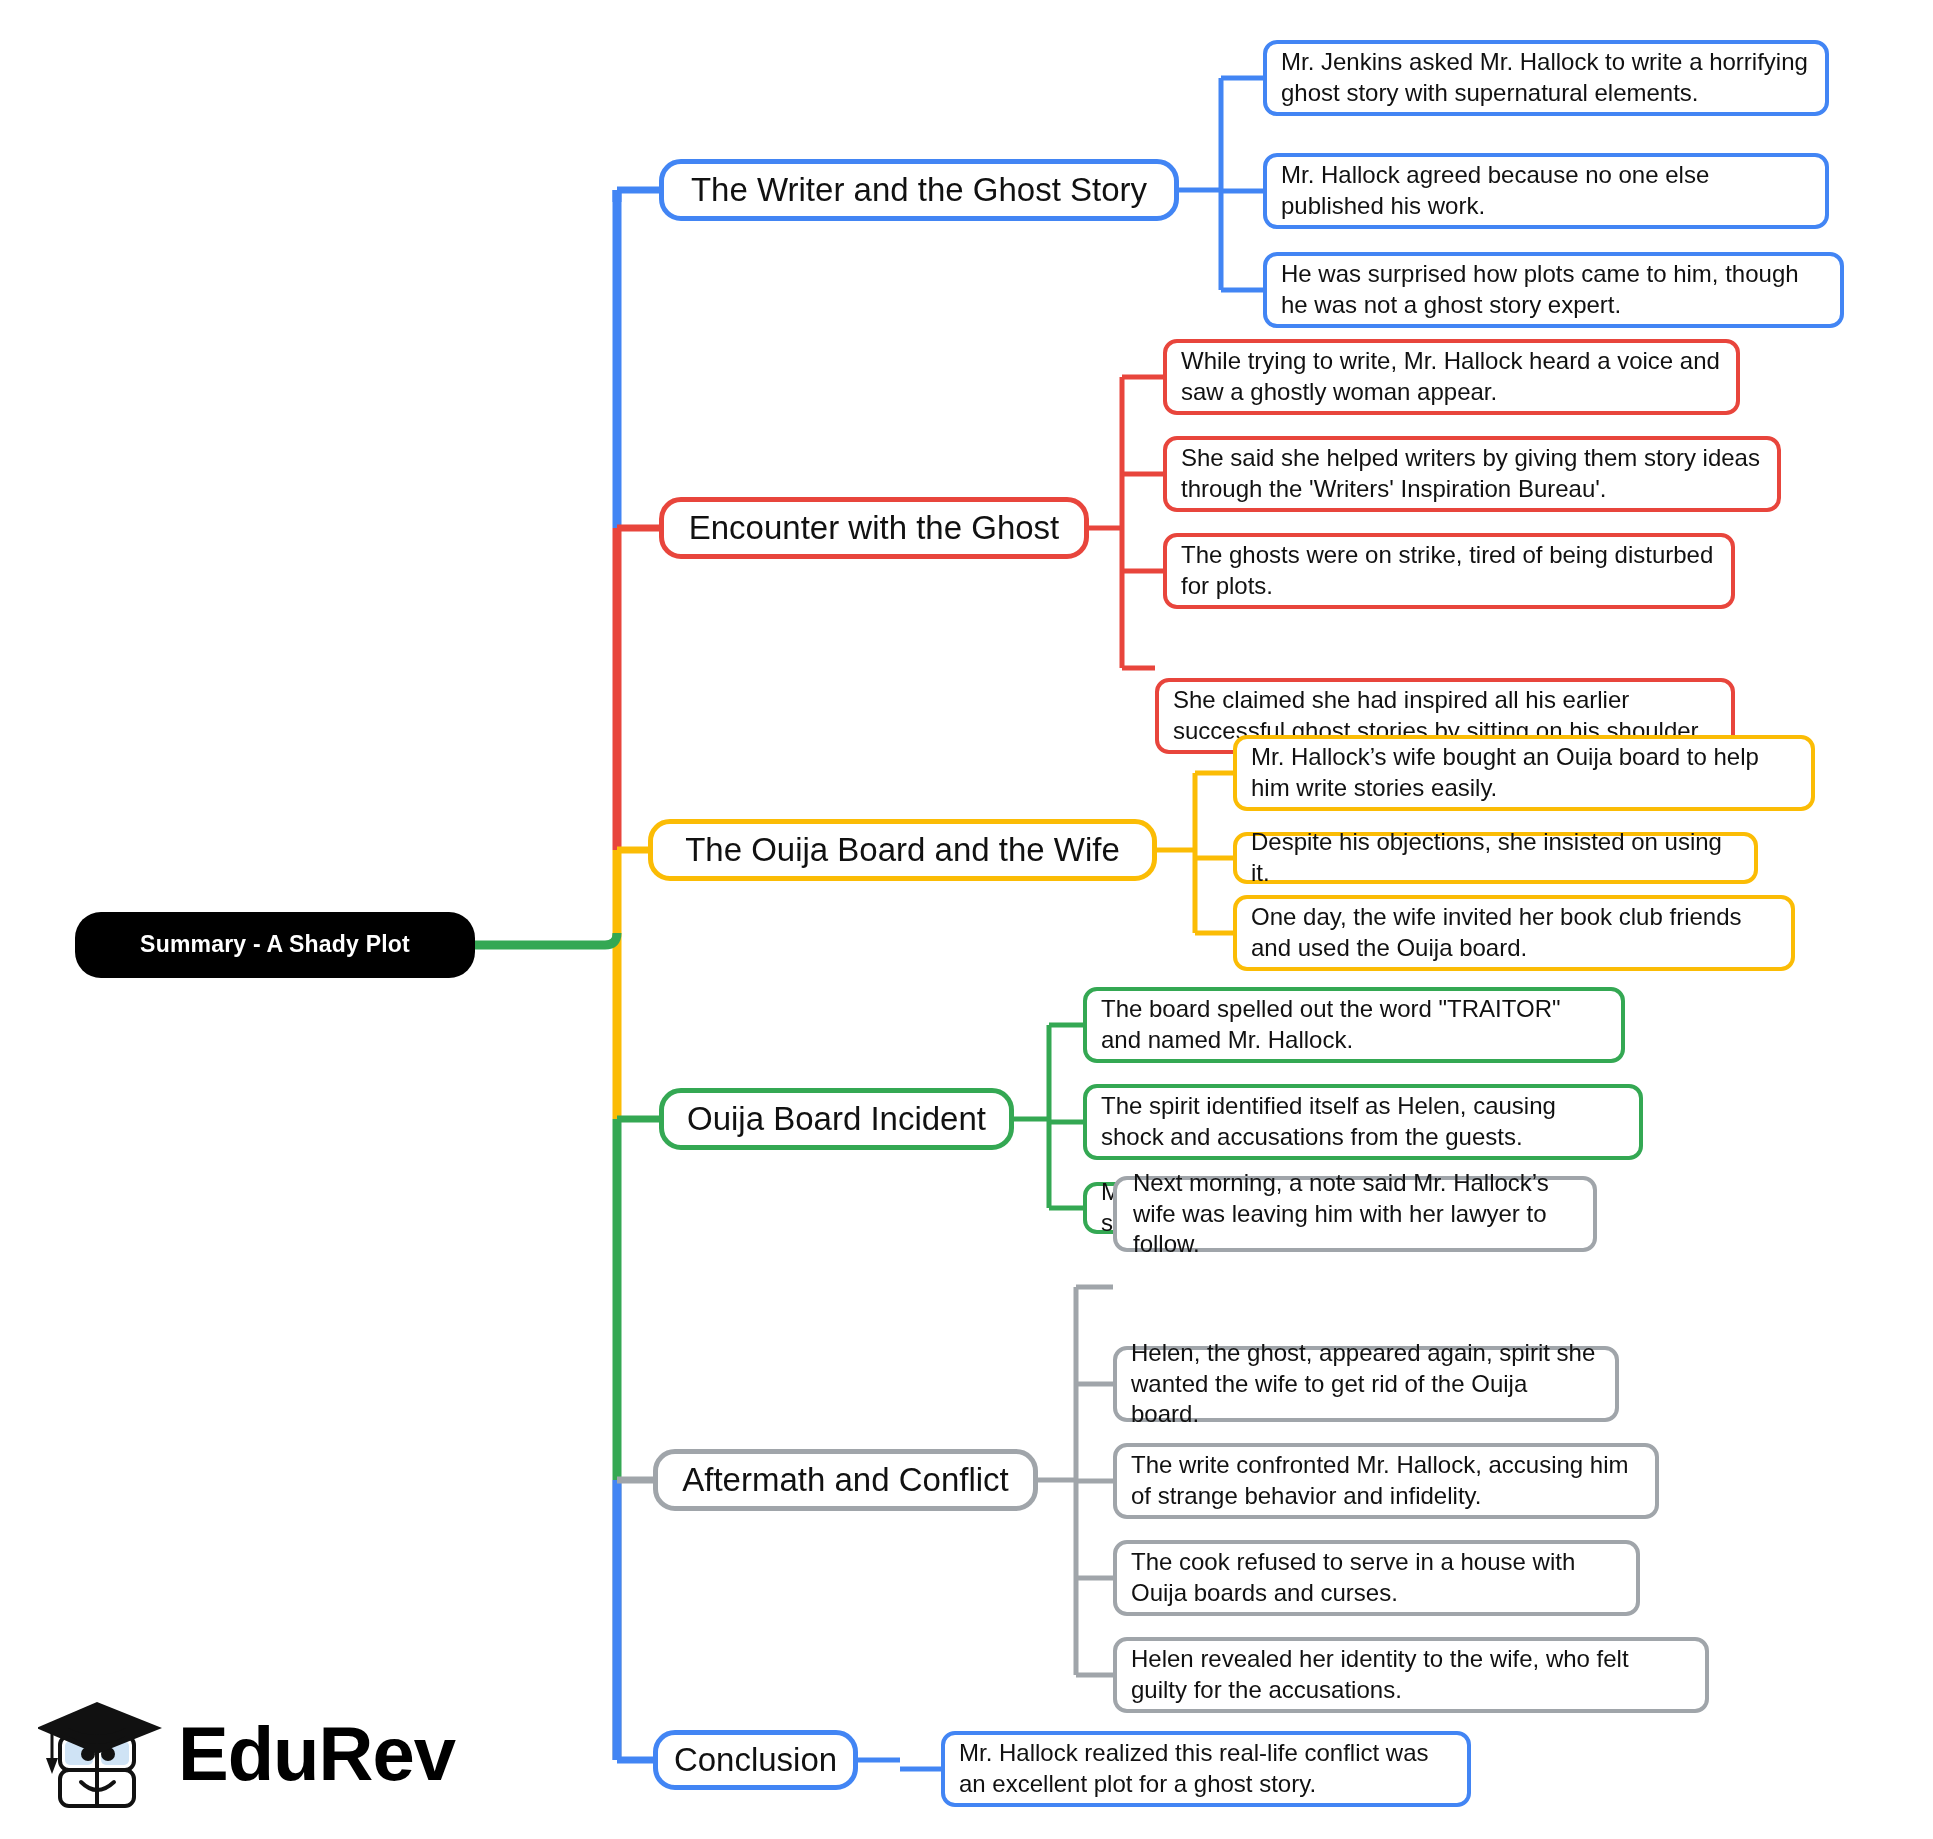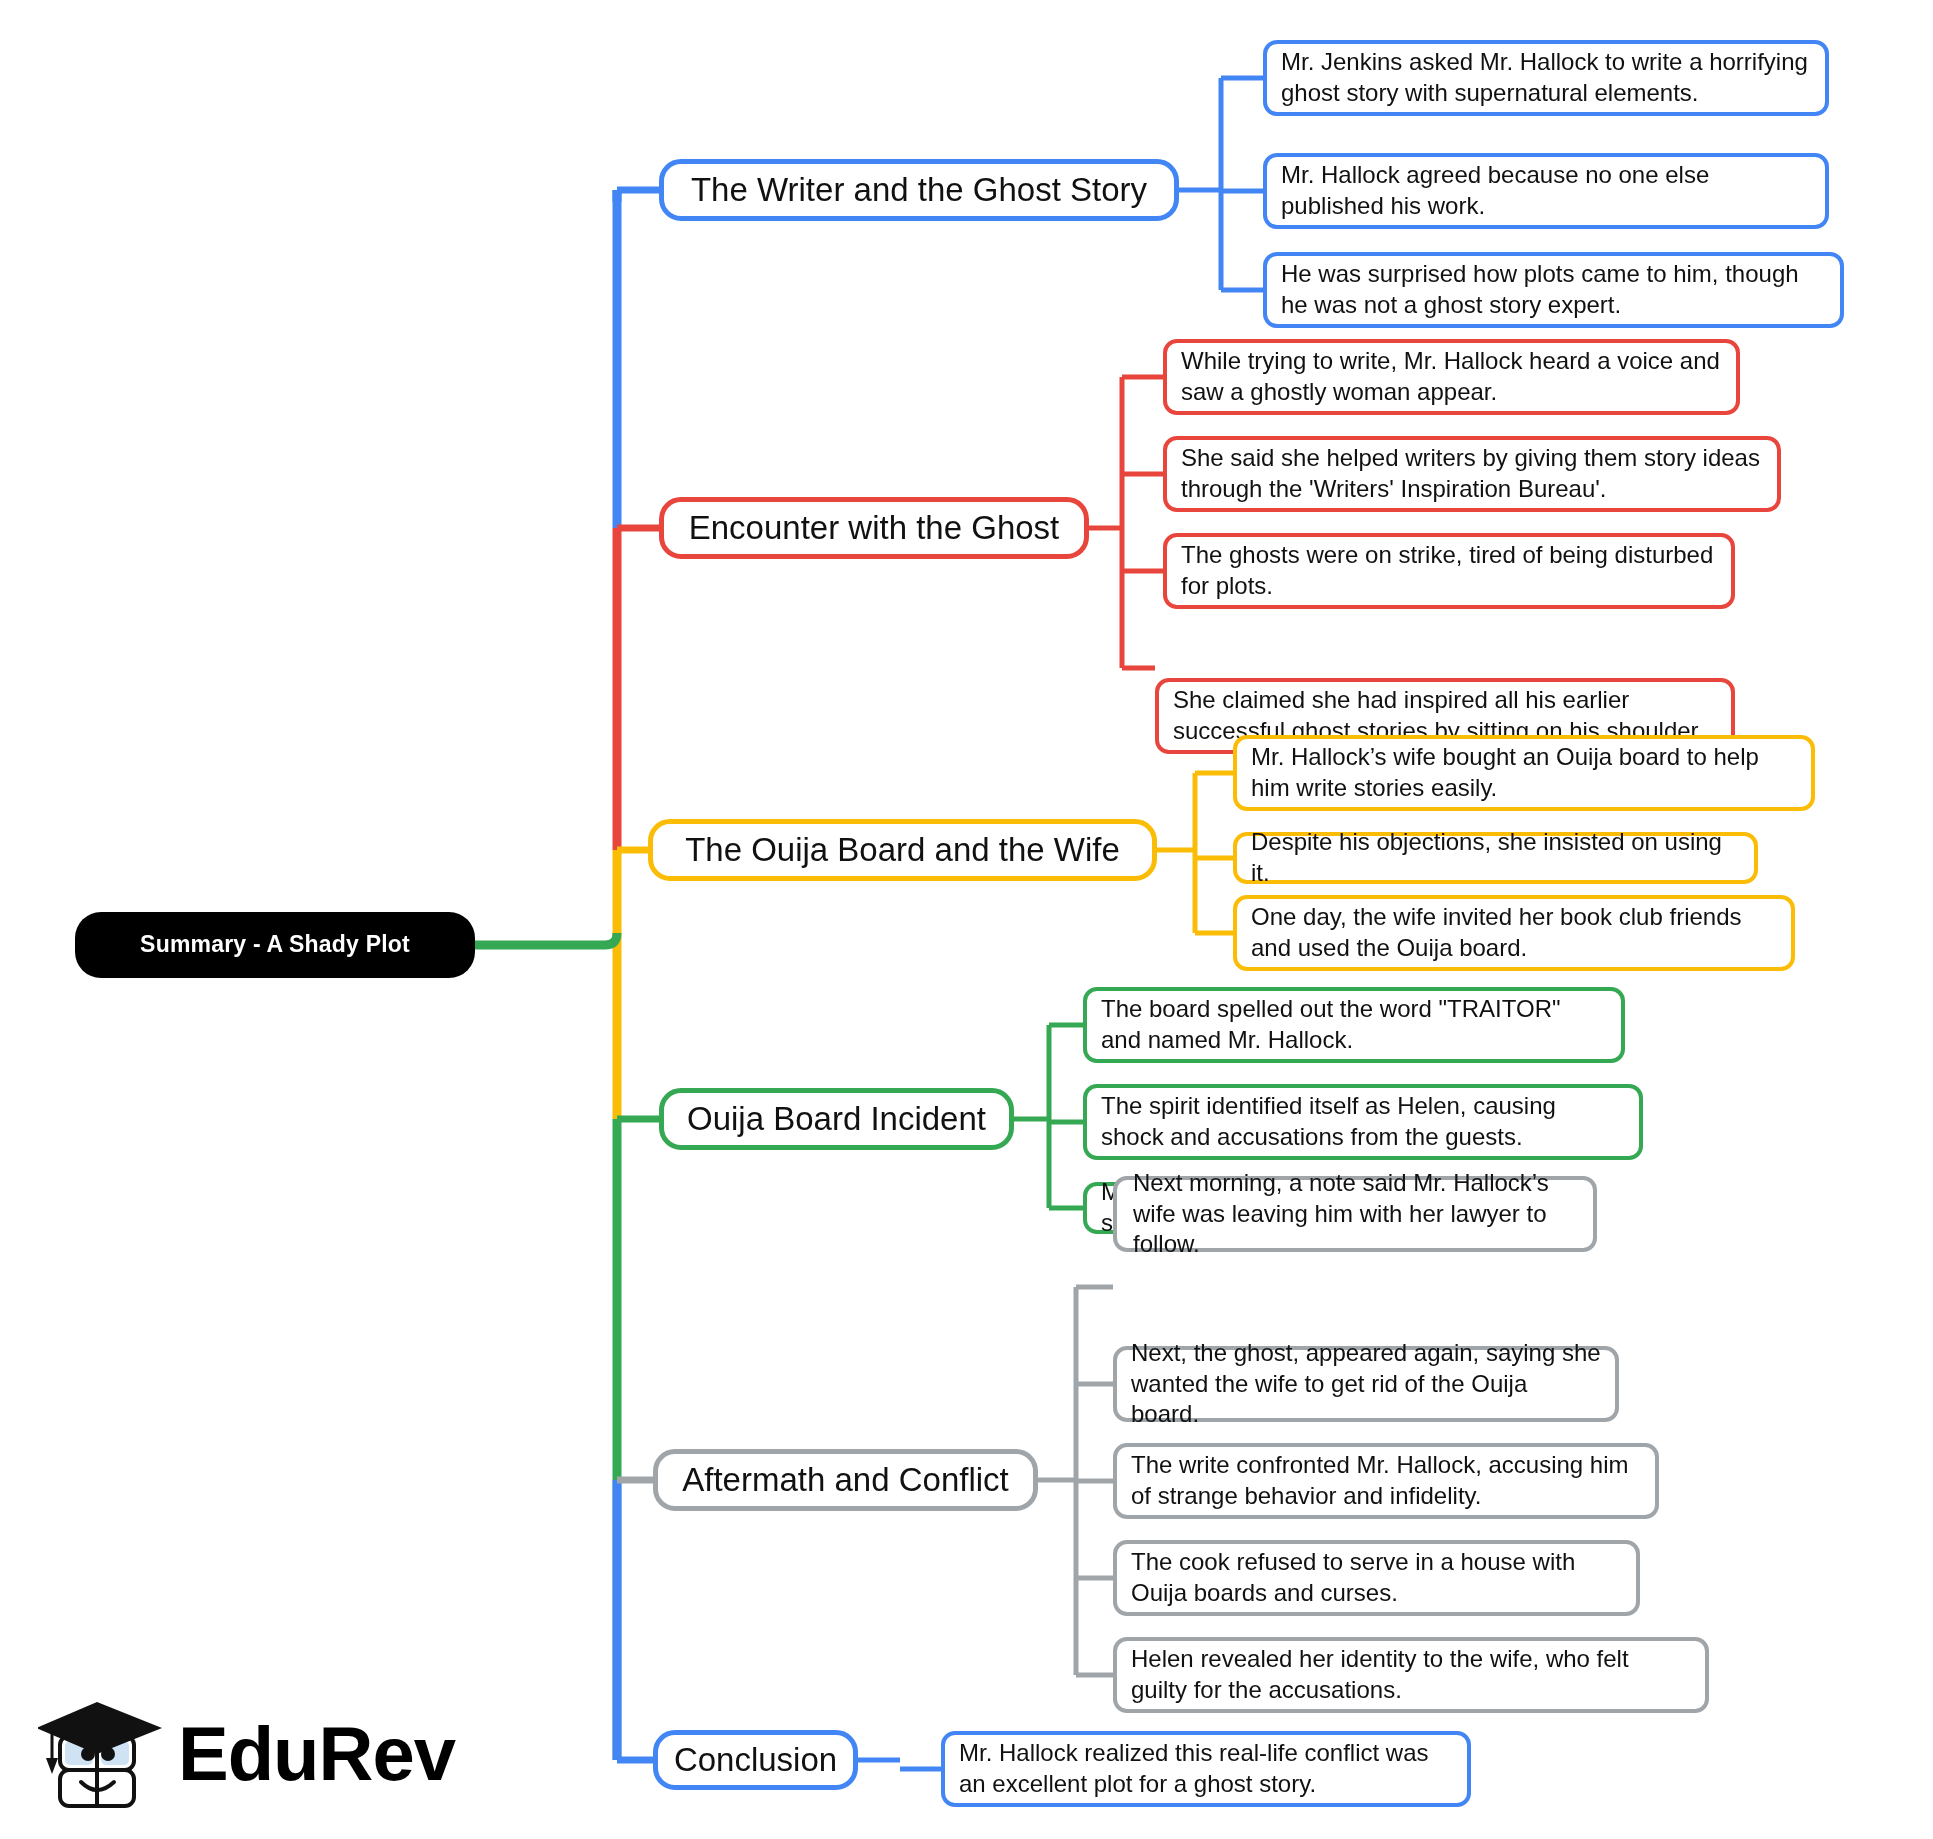--- a/index.html
+++ b/index.html
@@ -129,21 +129,21 @@
       <div class="node branch-node" style="left: 648px; top: 819px; width: 509px; min-height: 62px; height: 62px; border-color: rgb(251, 188, 5);">The Ouija Board and the Wife</div>
       <div class="node leaf-node" style="left: 1233px; top: 735px; width: 582px; min-height: 76px; height: 76px; border-color: rgb(251, 188, 5);">Mr. Hallock’s wife bought an Ouija board to help him write stories easily.</div>
       <div class="node leaf-node" style="left: 1233px; top: 832px; width: 525px; min-height: 52px; height: 52px; border-color: rgb(251, 188, 5);">Despite his objections, she insisted on using it.</div>
       <div class="node leaf-node" style="left: 1233px; top: 895px; width: 562px; min-height: 76px; height: 76px; border-color: rgb(251, 188, 5);">One day, the wife invited her book club friends and used the Ouija board.</div>
       <div class="node branch-node" style="left: 659px; top: 1088px; width: 355px; min-height: 62px; height: 62px; border-color: rgb(52, 168, 83);">Ouija Board Incident</div>
       <div class="node leaf-node" style="left: 1083px; top: 987px; width: 542px; min-height: 76px; height: 76px; border-color: rgb(52, 168, 83);">The board spelled out the word "TRAITOR" and named Mr. Hallock.</div>
       <div class="node leaf-node" style="left: 1083px; top: 1084px; width: 560px; min-height: 76px; height: 76px; border-color: rgb(52, 168, 83);">The spirit identified itself as Helen, causing shock and accusations from the guests.</div>
       <div class="node leaf-node" style="left: 1083px; top: 1182px; width: 390px; min-height: 52px; height: 52px; border-color: rgb(52, 168, 83);">Mr. Hallock fled and went to sleep.</div>
       <div class="node branch-node" style="left: 653px; top: 1449px; width: 385px; min-height: 62px; height: 62px; border-color: rgb(160, 165, 170);">Aftermath and Conflict</div>
       <div class="node leaf-node" style="left: 1113px; top: 1176px; width: 484px; min-height: 76px; height: 76px; border-color: rgb(160, 165, 170); padding-left: 16px;">Next morning, a note said Mr. Hallock’s wife was leaving him with her lawyer to follow.</div>
-      <div class="node leaf-node" style="left: 1113px; top: 1346px; width: 506px; min-height: 76px; height: 76px; border-color: rgb(160, 165, 170);">Next, the ghost, appeared again, saying she wanted the wife to get rid of the Ouija board.</div>
+      <div class="node leaf-node" style="left: 1113px; top: 1346px; width: 506px; min-height: 76px; height: 76px; border-color: rgb(160, 165, 170);">Helen, the ghost, appeared again, spirit she wanted the wife to get rid of the Ouija board.</div>
       <div class="node leaf-node" style="left: 1113px; top: 1443px; width: 546px; min-height: 76px; height: 76px; border-color: rgb(160, 165, 170);">The write confronted Mr. Hallock, accusing him of strange behavior and infidelity.</div>
       <div class="node leaf-node" style="left: 1113px; top: 1540px; width: 527px; min-height: 76px; height: 76px; border-color: rgb(160, 165, 170);">The cook refused to serve in a house with Ouija boards and curses.</div>
       <div class="node leaf-node" style="left: 1113px; top: 1637px; width: 596px; min-height: 76px; height: 76px; border-color: rgb(160, 165, 170);">Helen revealed her identity to the wife, who felt guilty for the accusations.</div>
       <div class="node branch-node" style="left: 653px; top: 1730px; width: 205px; min-height: 60px; height: 60px; border-color: rgb(66, 133, 244);">Conclusion</div>
       <div class="node leaf-node" style="left: 941px; top: 1731px; width: 530px; min-height: 76px; height: 76px; border-color: rgb(66, 133, 244);">Mr. Hallock realized this real-life conflict was an excellent plot for a ghost story.</div>
     </div>
 
   <div id="logo">
     <svg id="logo-mark" viewBox="0 0 134 126" xmlns="http://www.w3.org/2000/svg">
 

